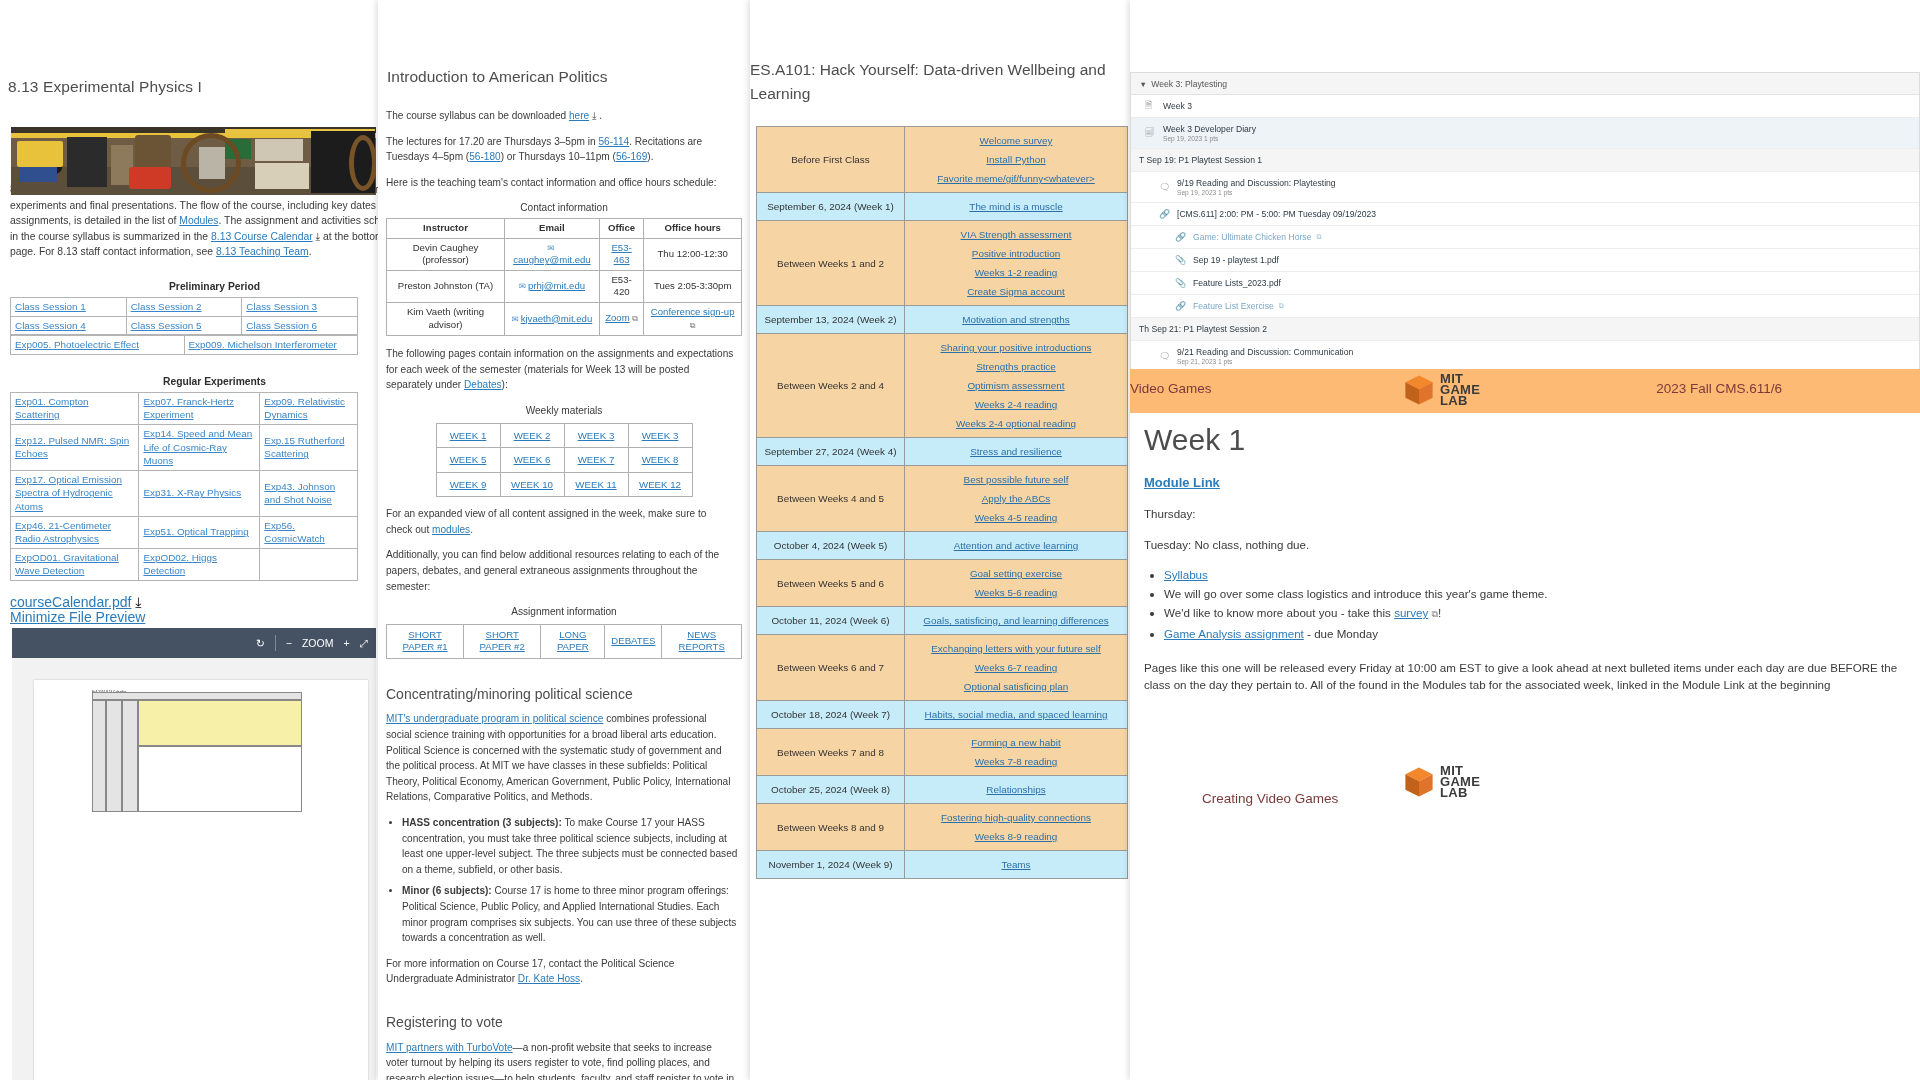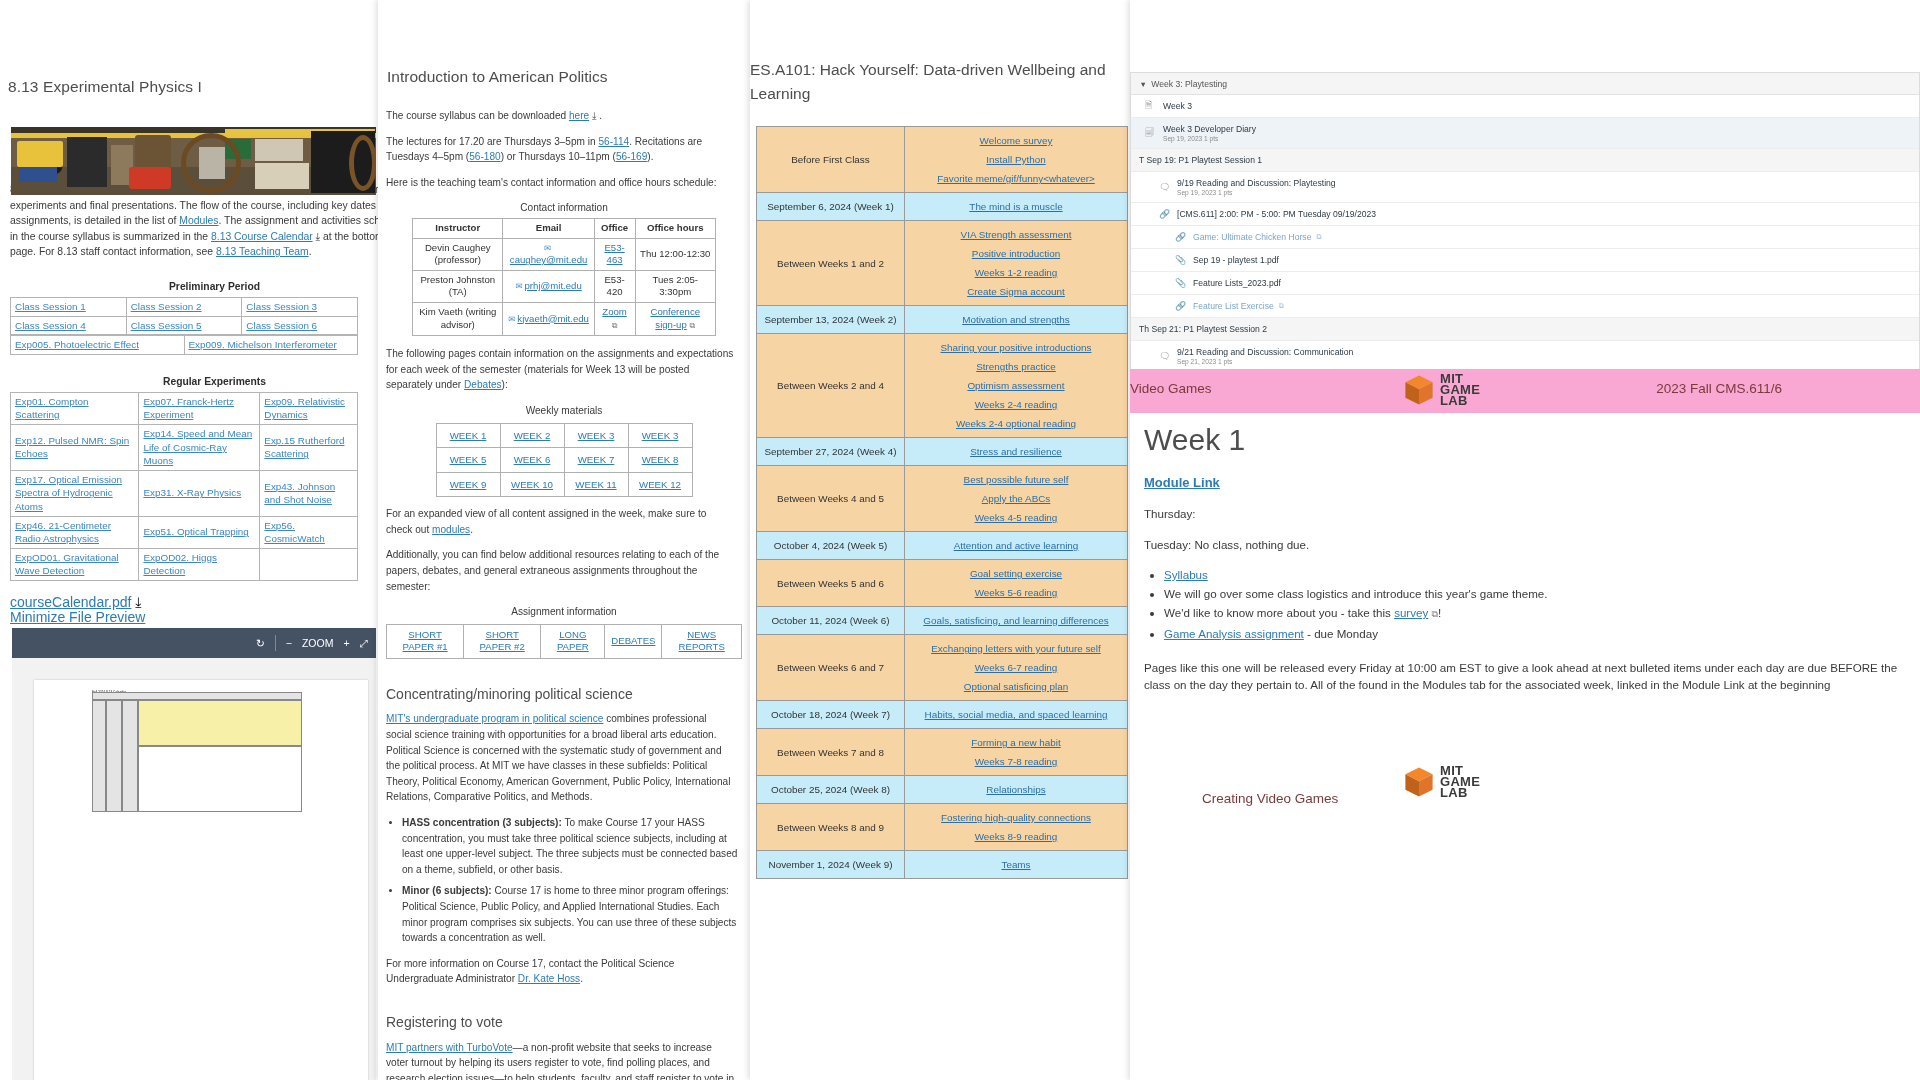--- a/index.html
+++ b/index.html
@@ -58,21 +58,21 @@
   .calbox { position:absolute; border:0.4px solid #888; }
   .calyellow { background:#f7f0a8; }
   .calgray { background:#e4e4e4; }
 
   
   #panel2 { position:absolute; left:378px; top:0; width:372px; height:1080px; background:#fff; overflow:hidden; }
   #panel2 .ptitle { font-size:15.5px; color:#4d4d4d; padding:68px 0 0 9px; }
   #panel2 .body { padding: 22px 8px 0 8px; font-size:10.1px; color:#3a3a3a; line-height:15.6px; }
   #panel2 p { margin: 0 7px 10px 0; }
   .cap2 { text-align:center; font-size:10.1px; color:#3a3a3a; margin: 10px 0 2px 0; }
-  table.contact { border-collapse:collapse; margin: 0 auto; width: 304px; padding-left: 15px; }
+  table.contact { border-collapse:collapse; margin: 0 auto; width: 356px; padding-left: 15px; }
   table.contact th, table.contact td { border:1px solid #b0b0b0; font-size:9.6px; padding:3px 4px; text-align:center; color:#333; line-height:12.6px;}
   table.contact th { font-weight:700; }
   .mailicon { color:#4a90c8; font-size:8.5px; margin-right:2px; }
   .extico { font-size:8px; color:#777; }
   table.weeks { border-collapse:collapse; margin: 4px auto 0 auto; }
   table.weeks td { border:1px solid #b0b0b0; width:64px; text-align:center; font-size:9.7px; padding:4px 2px; }
   table.assign { border-collapse:collapse; margin: 4px auto 0 auto; }
   table.assign td { border:1px solid #b0b0b0; text-align:center; font-size:9.6px; padding:4px 6px; line-height:12.5px; }
   .h2b { font-size:14px; color:#4d4d4d; font-weight:400; margin: 28px 0 9px 0; }
   #panel2 ul { margin: 6px 0 10px 0; padding-left: 16px; }
@@ -97,21 +97,21 @@
   .modrow.tall { height:31px; }
   .modrow.sel { background:#eef3f8; }
   .modrow.grp { background:#f5f5f5; font-weight:400; color:#2d3b45; padding-left:8px; }
   .modrow .ico { width:18px; color:#8a8a8a; font-size:9px; }
   .modrow .tx { display:flex; flex-direction:column; justify-content:center; }
   .modrow .sub { font-size:6.6px; color:#8d8d8d; margin-top:1px; }
   .modrow .dim { color:#7aa7c7; }
   .indent1 { padding-left:28px !important; }
   .indent2 { padding-left:44px !important; }
 
-  #gamebanner { position:absolute; left:0; top:369px; width:790px; height:60px; background:#f9a8d4; overflow:hidden; }
+  #gamebanner { position:absolute; left:0; top:369px; width:790px; height:60px; background:#fdba74; overflow:hidden; }
   #gamebanner .txtL { position:absolute; left:0; top:12px; font-size:13.5px; color:#7b3a3a; }
   #gamebanner .txtR { position:absolute; right:138px; top:12px; font-size:13.5px; color:#7b3a3a; }
   .mitlab { position:absolute; width:84px; height:40px; top:2px; }
   .mitlab .cube { position:absolute; left:0; top:2px; width:34px; height:34px; }
   .mitlab .word { position:absolute; left:38px; top:2px; font-size:13px; font-weight:700; color:#3b3b3b; line-height:11px; letter-spacing:.3px;}
   #mitlab1 { left:272px; }
 
   #wk1 { position:absolute; left:0; top:413px; width:790px; height:460px; background:#fff; }
   #wk1 h1 { font-size:30px; font-weight:400; color:#4d4d4d; margin: 10px 0 16px 14px; }
   #wk1 .mlink { font-size:13px; font-weight:700; margin-left:14px; }

